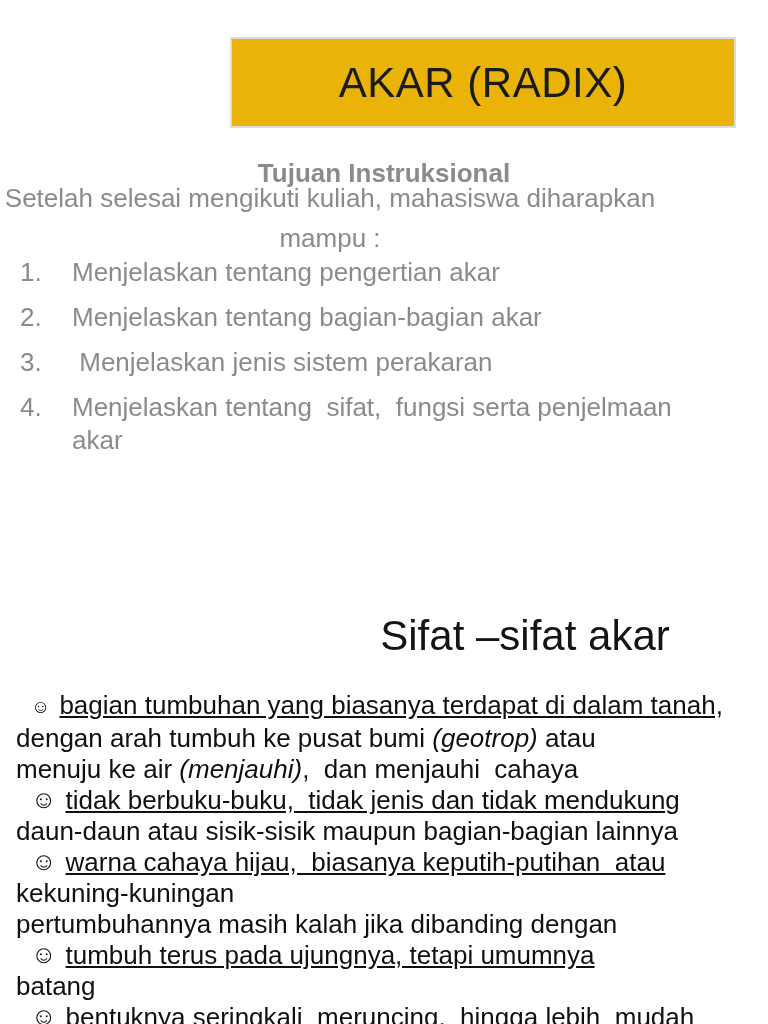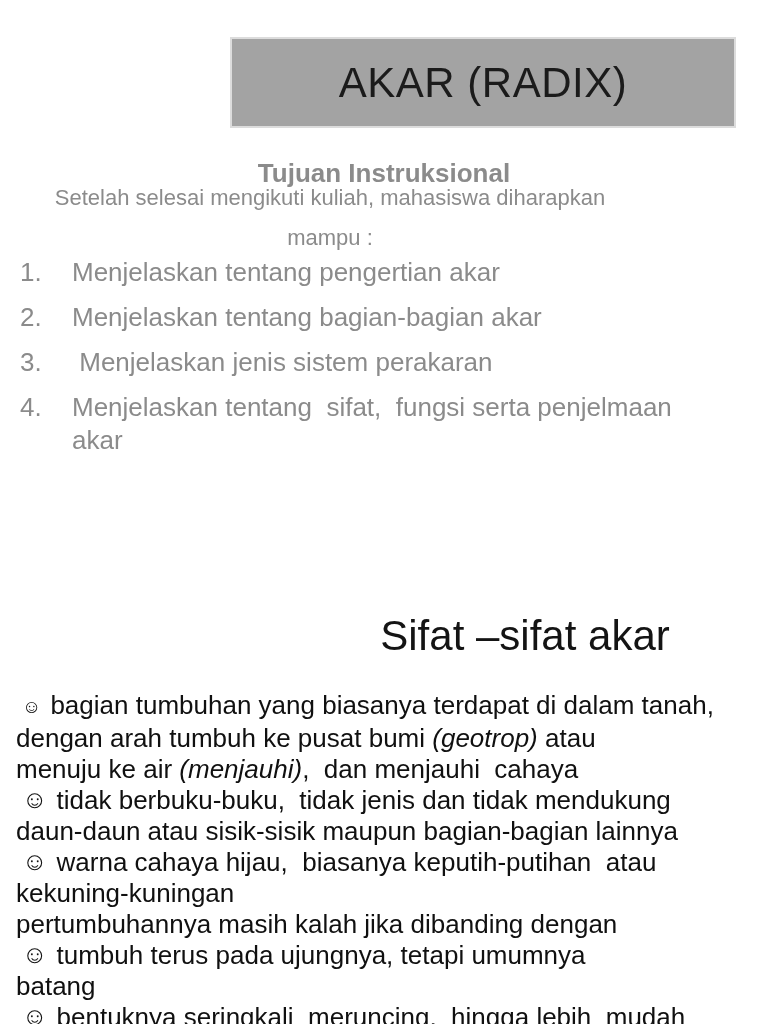--- a/index.html
+++ b/index.html
@@ -20,52 +20,52 @@
   }
   .header-box .title{
     font-size:42px;letter-spacing:0.5px;white-space:pre;
   }
   .subtitle{
     position:absolute;top:138px;left:0;width:768px;text-align:center;
     font-weight:bold;font-size:26px;line-height:32px;white-space:pre;
   }
   .intro{
     position:absolute;top:178px;left:0;width:660px;text-align:center;
-    font-size:22px;line-height:40px;
+    font-size:26px;line-height:40px;
   }
   .intro .line{white-space:pre;}
   .objectives{
     position:absolute;top:256px;left:20px;width:730px;
     font-size:26px;line-height:33px;
   }
   .obj-item{display:flex;margin-bottom:12px;}
   .obj-num{flex:0 0 52px;white-space:pre;}
   .obj-text .line{white-space:pre;}
 
   
   .s2-title{
     position:absolute;top:34px;left:286px;width:478px;text-align:center;
     font-size:42px;line-height:52px;color:#141414;white-space:pre;
   }
   .bullets{
     position:absolute;top:114px;left:0;width:768px;
     font-size:26px;line-height:31px;color:#101010;
   }
   .b-line{white-space:pre;padding-left:16px;}
-  .b-line.first{padding-left:22px;}
+  .b-line.first{padding-left:31px;text-decoration:underline;}
   .smiley{display:inline-block;margin-right:9px;transform:translateY(-1px);}
   .smiley.small{font-size:19px;}
   .smiley.large{font-size:25px;}
   .it{font-style:italic;}
 </style>
 </head>
 <body>
 
 <div class="slide slide1">
-  <div class="header-box" style="background: #a3a3a3; border-color: rgb(220, 220, 220);">
+  <div class="header-box" style="background: #eab308; border-color: rgb(220, 220, 220);">
     <div class="title" style="color: rgb(27, 27, 27);">AKAR (RADIX)</div>
   </div>
   <div class="subtitle" style="color: rgb(139, 139, 139); margin-top: 19px;">Tujuan Instruksional</div>
   <div class="intro" style="color: rgb(139, 139, 139);">
       <div class="line">Setelah selesai mengikuti kuliah, mahasiswa diharapkan</div>
       <div class="line">mampu :</div>
     </div>
   <div class="objectives" style="color: rgb(139, 139, 139);">
       <div class="obj-item">
         <span class="obj-num">1.</span>

